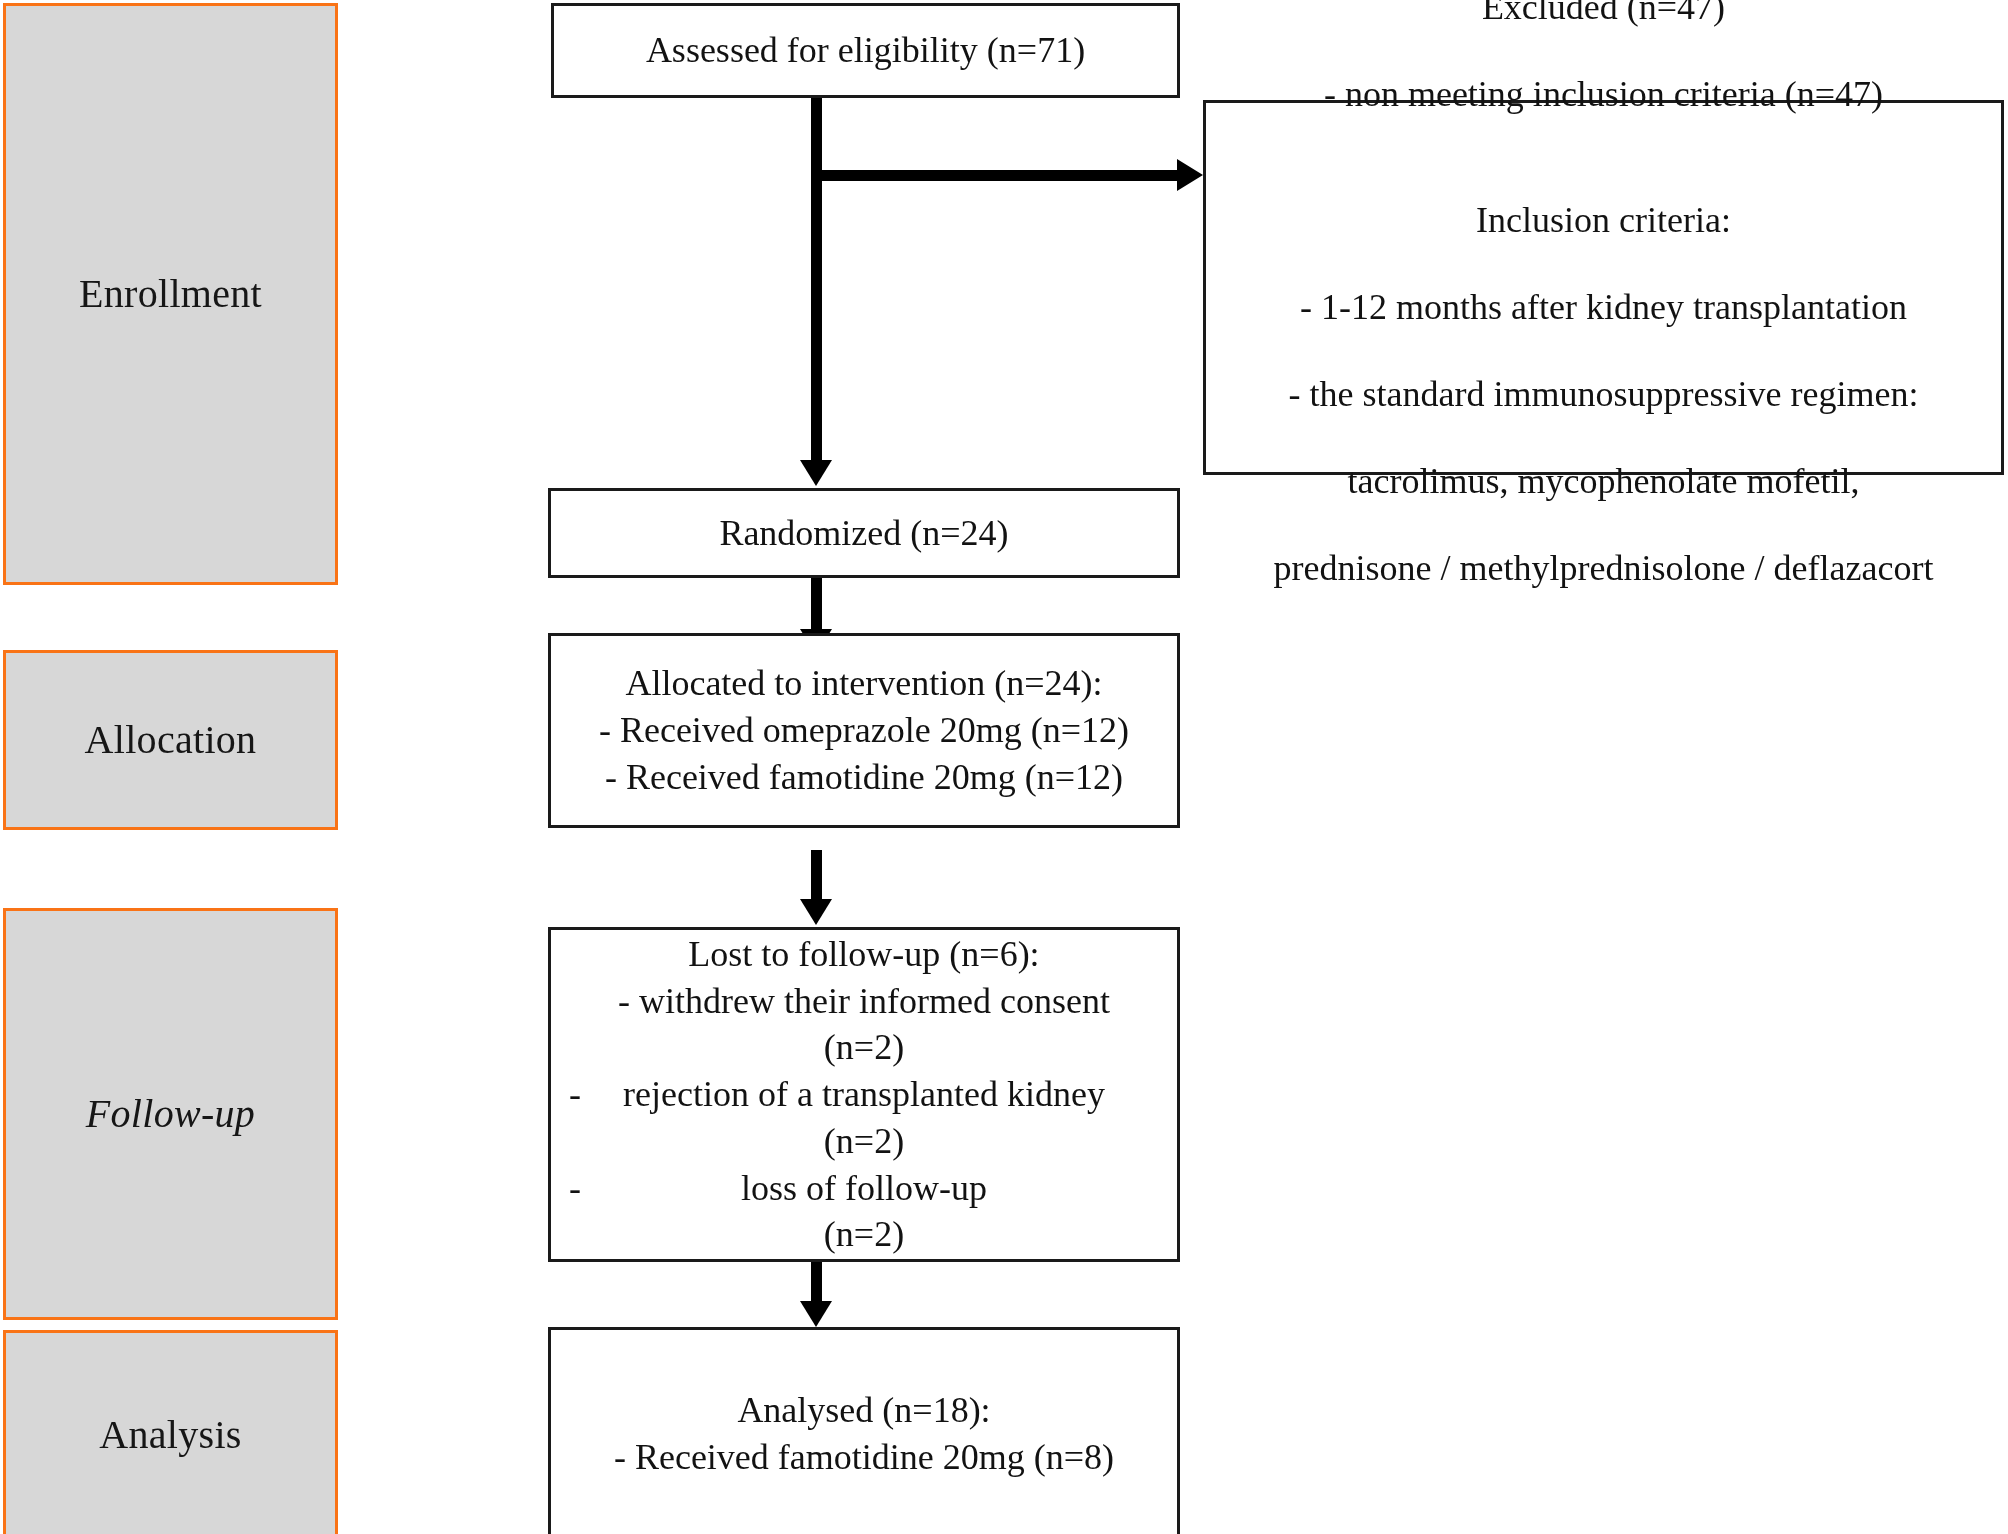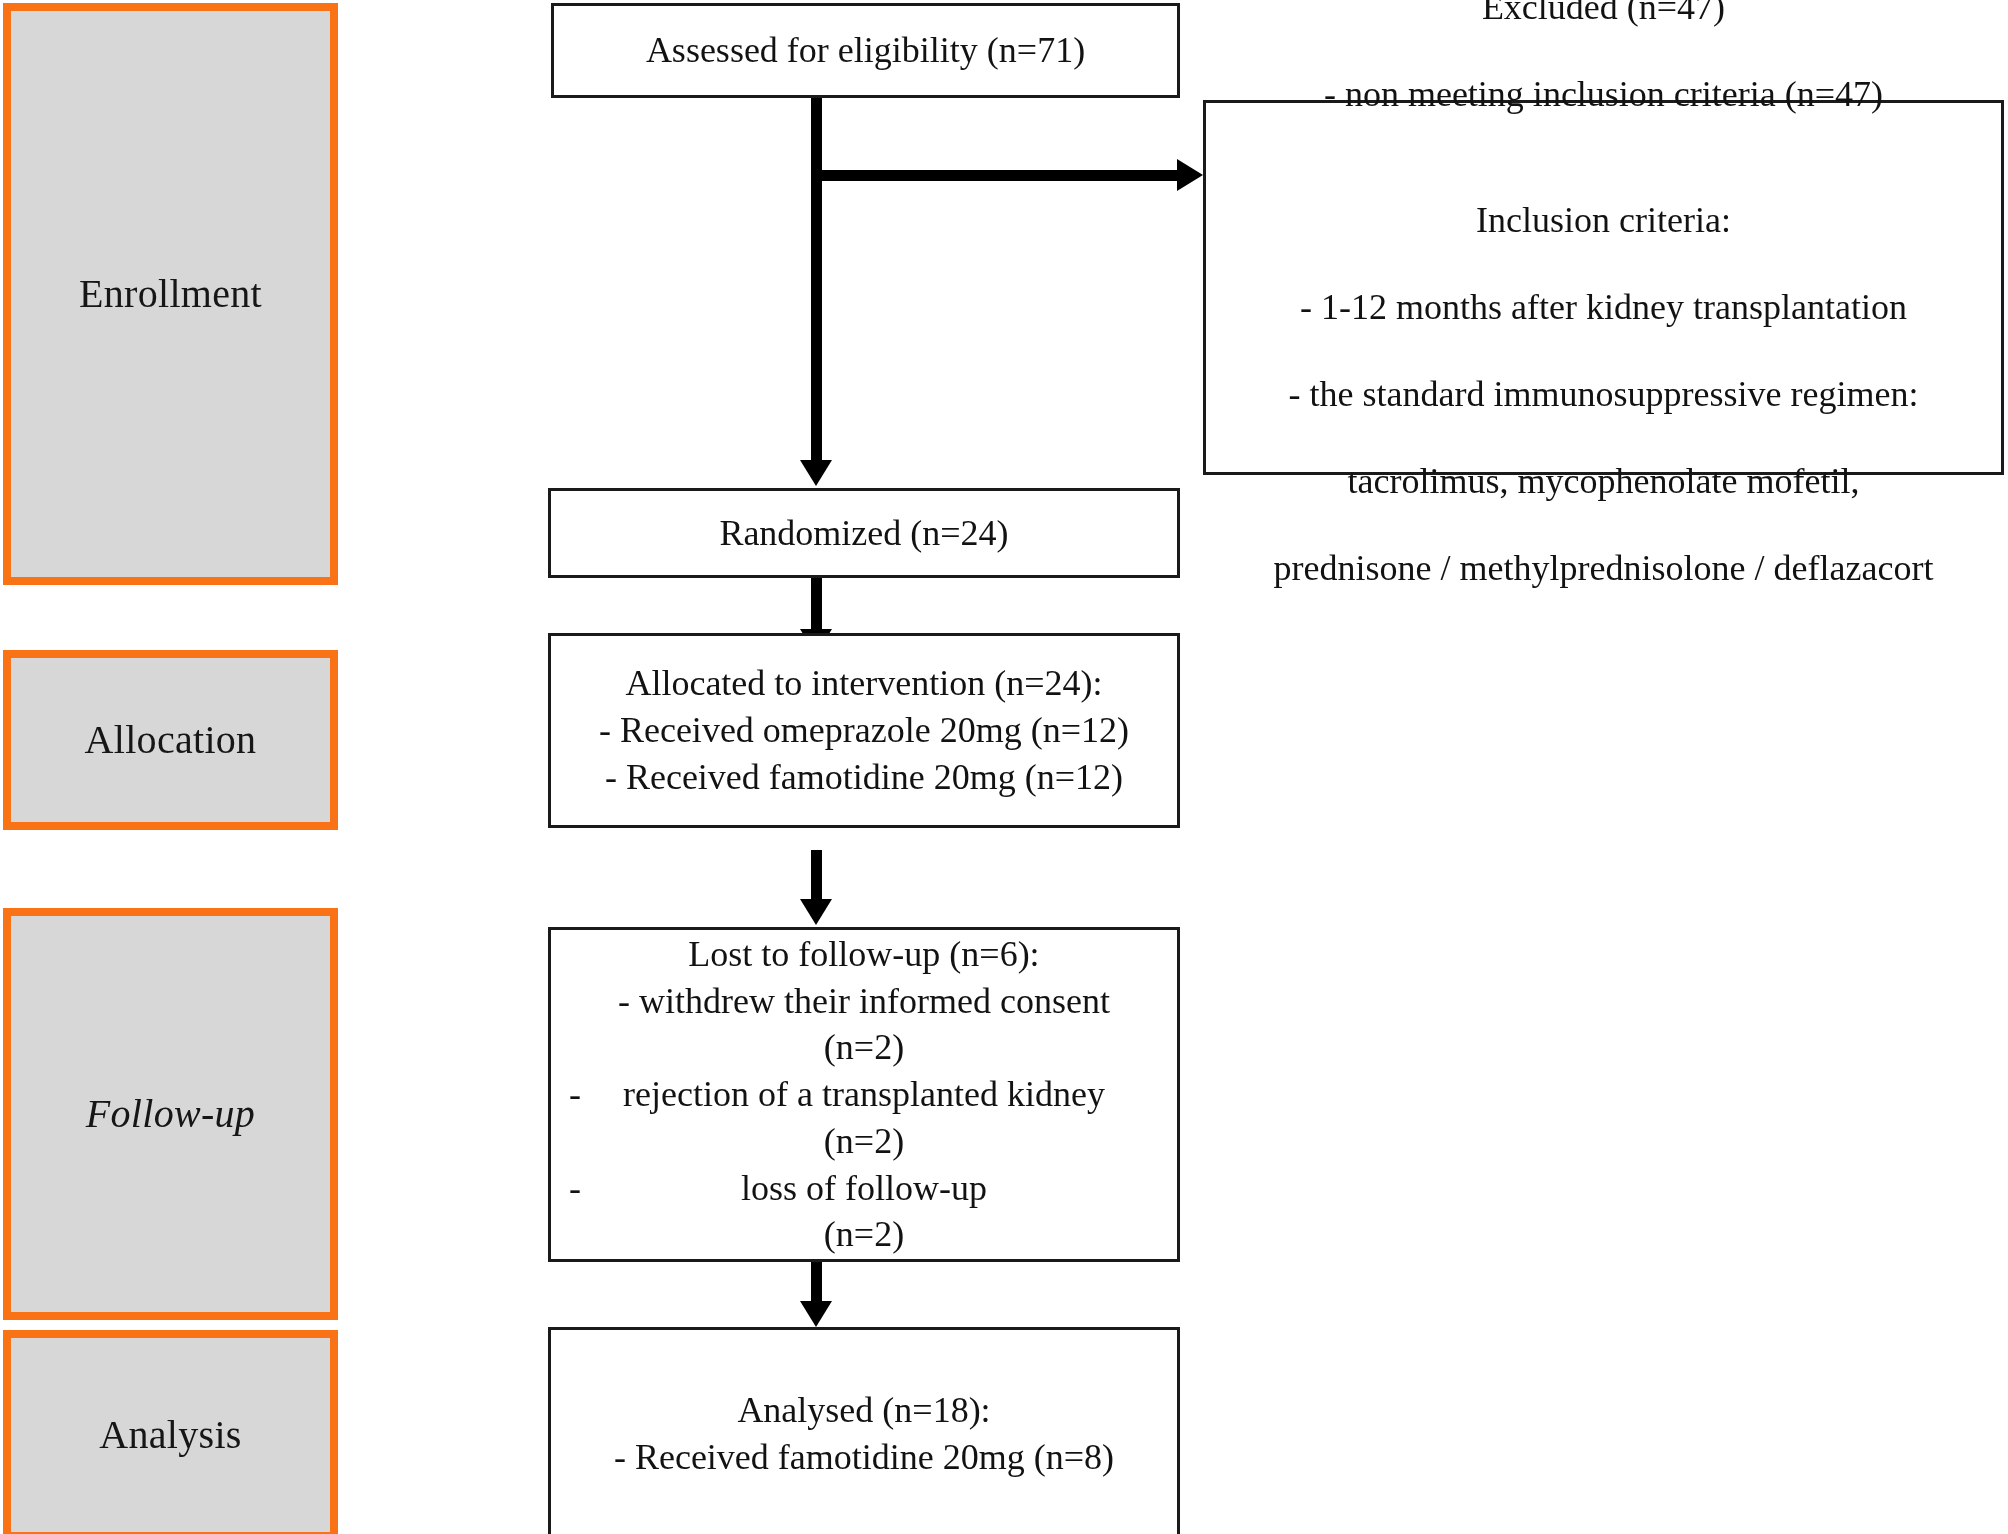--- a/index.html
+++ b/index.html
@@ -17,21 +17,21 @@
     width: 2008px;
     height: 1534px;
     overflow: hidden;
     background: #ffffff;
   }
 
   
   .stage-box {
     position: absolute;
     background: #d7d7d7;
-    border: 8px solid #f97316;
+    border: 3px solid #f97316;
     box-sizing: border-box;
     display: flex;
     align-items: center;
     justify-content: center;
   }
   .stage-label {
     font-size: 40px;
     line-height: 1.2;
     color: #161616;
     letter-spacing: 0.3px;

